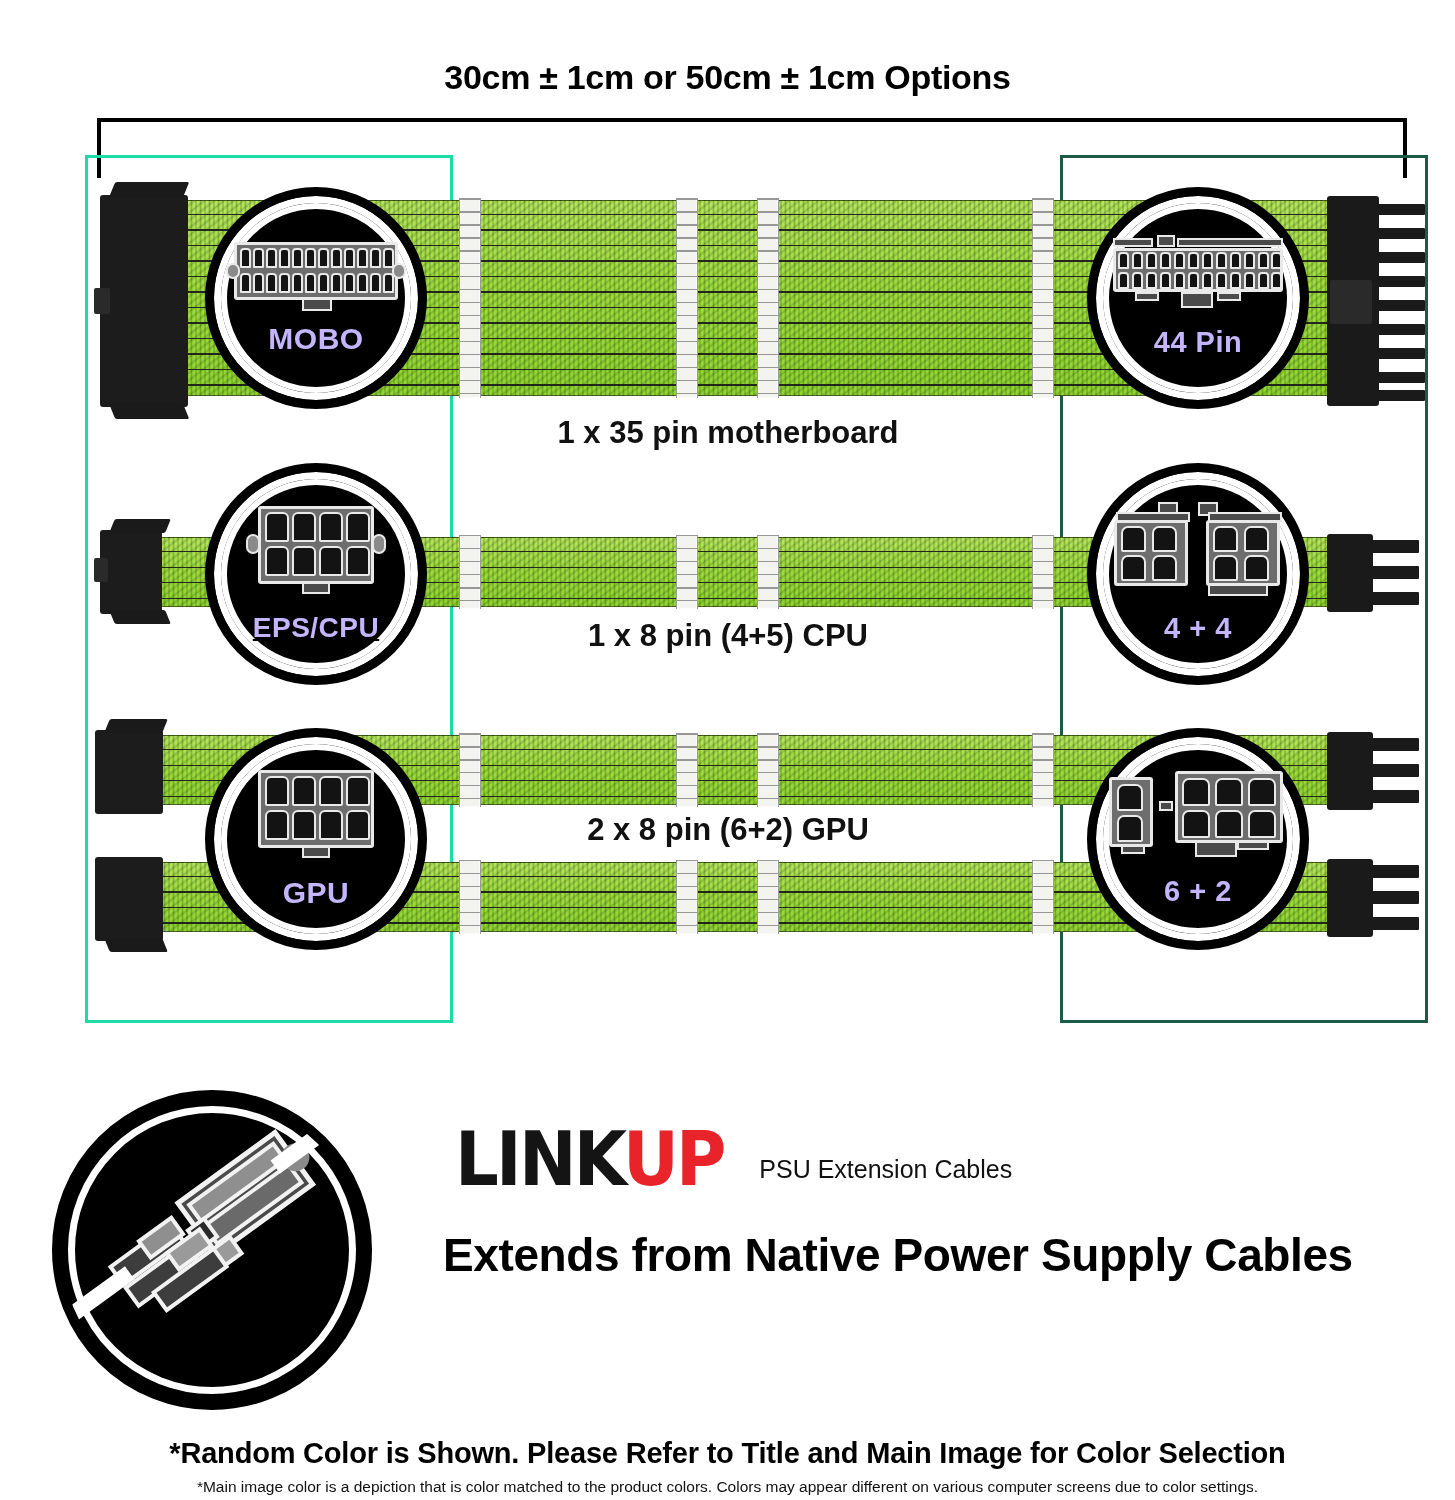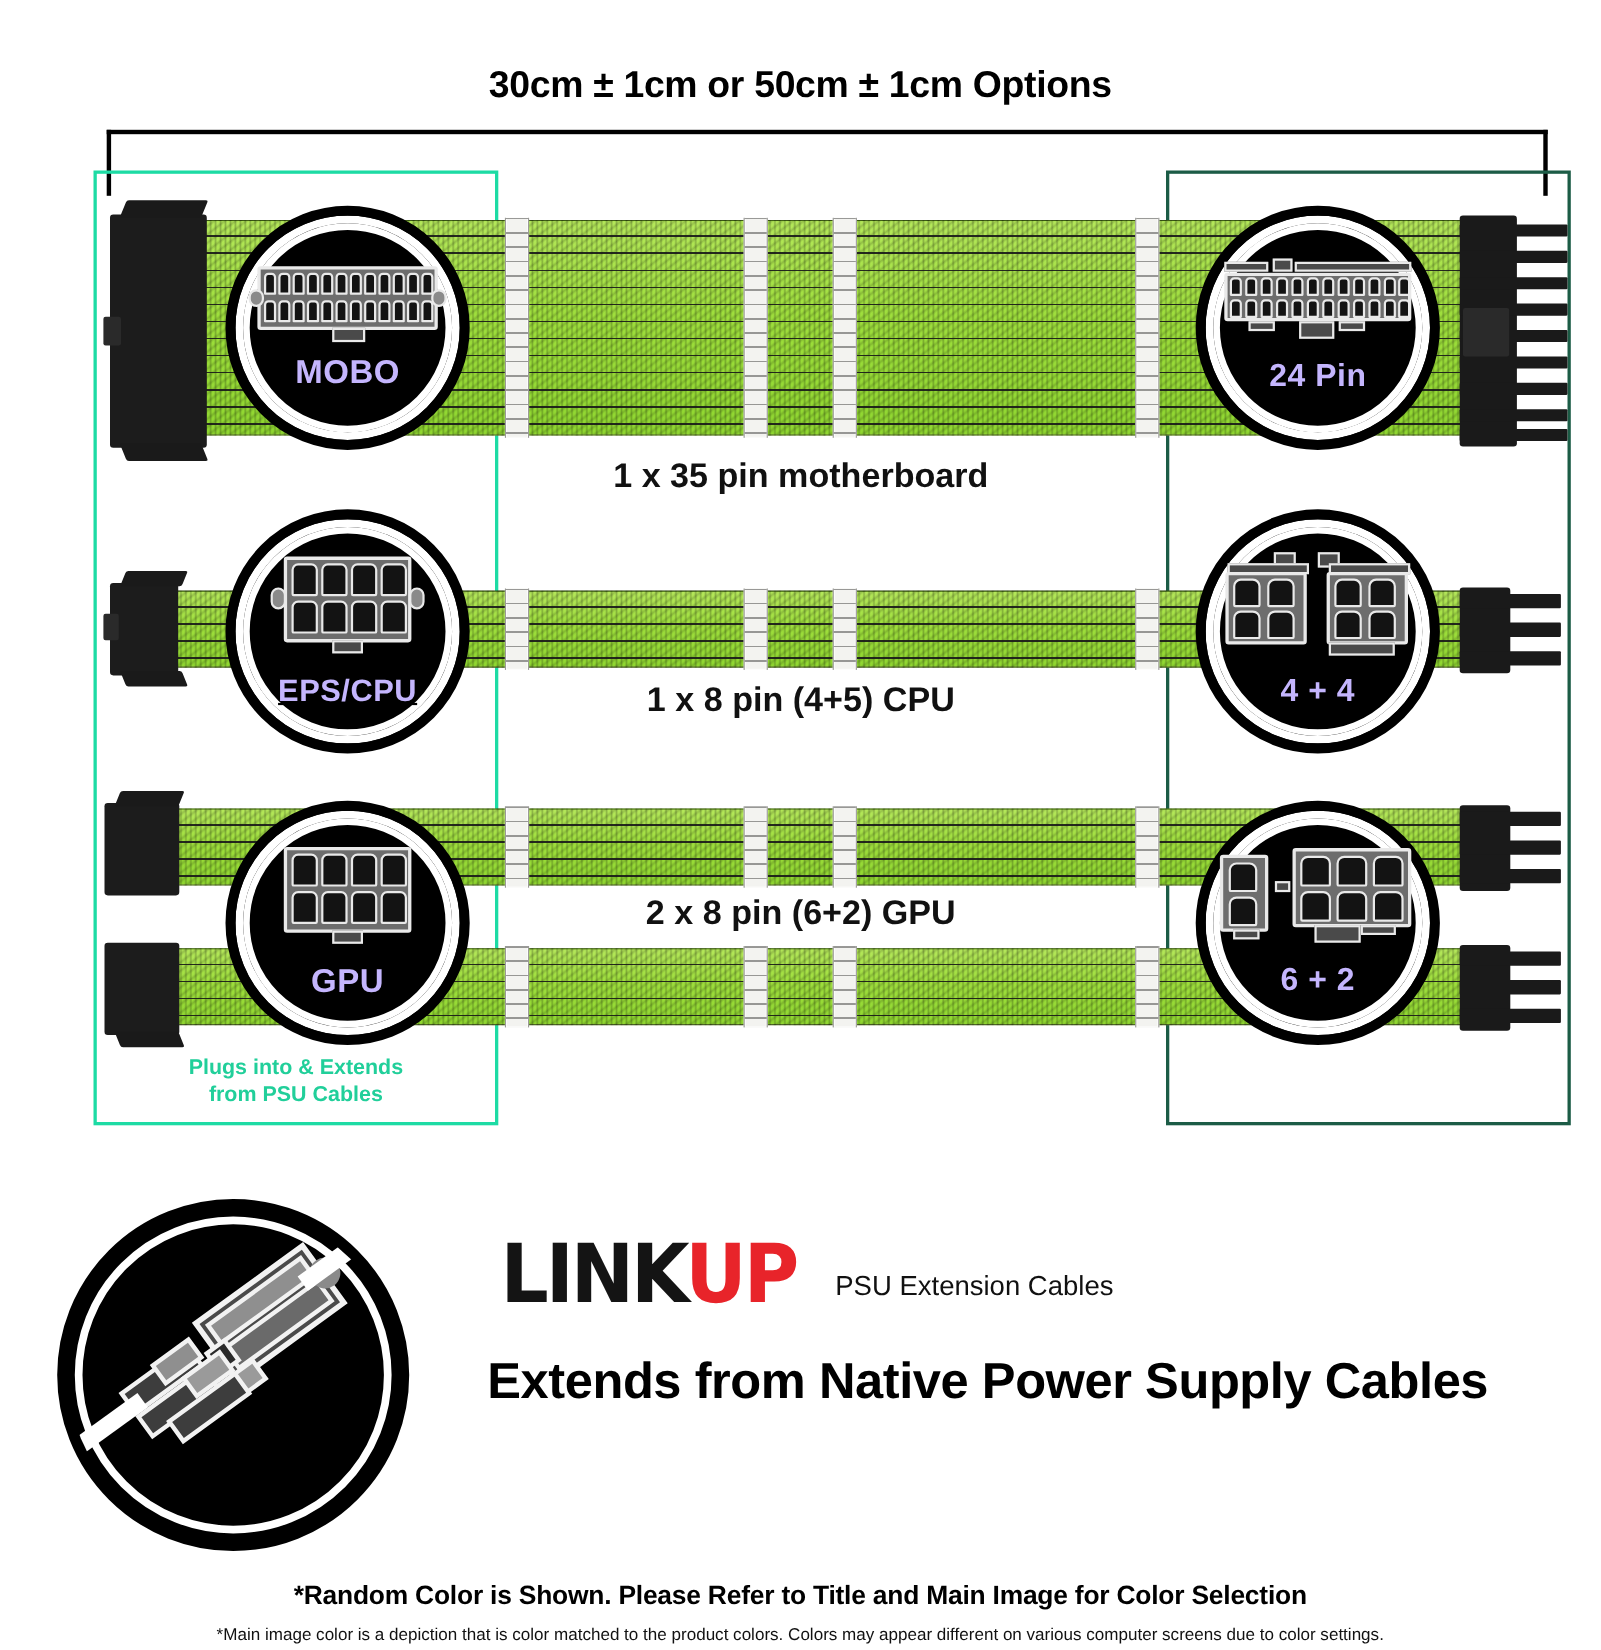--- a/index.html
+++ b/index.html
@@ -135,42 +135,38 @@
   .logo-sub {
     font-size: 25px; color:#111; margin-left: 28px; margin-bottom: 8px; white-space: nowrap;
   }
   .headline {
     position:absolute; left: 443px; top: 1228px; width: 980px;
     font-size: 46px; font-weight: bold; color:#000; letter-spacing:-0.4px;
     white-space: nowrap;
   }
   .disclaimer {
     position:absolute; left:0; top:1437px; width:1455px; text-align:center;
-    font-size: 24px; font-weight: bold; color:#000; letter-spacing:-0.2px;
+    font-size: 29px; font-weight: bold; color:#000; letter-spacing:-0.2px;
   }
   .fineprint {
     position:absolute; left:0; top:1478px; width:1455px; text-align:center;
     font-size: 15.5px; color:#111;
   }
 </style>
 </head>
 <body>
 
 <div id="page">
 
   <div class="measure-title">30cm ± 1cm or 50cm ± 1cm Options</div>
   <div class="measure-bracket"></div>
 
   <div class="region-box region-left"></div>
   <div class="region-box region-right"></div>
 
-  <div class="region-caption cap-left">
-    <div>Plugs into &amp; Extends</div>
-    <div>from PSU Cables</div>
-  </div>
 
   <div class="cable-row">
 
     <div class="braid-band" style="left:160px; top:200px; width:1170px; height:196px;"></div>
 
     <div class="braid-gap" style="position:absolute;left:160px;top:200px;width:1170px;height:196px;
          background:repeating-linear-gradient(180deg, rgba(0,0,0,0) 0px, rgba(0,0,0,0) 14px, rgba(25,25,25,0.92) 14px, rgba(25,25,25,0.92) 15.5px);"></div>
 
     <div class="comb" style="left:459px; top:198px; width:22px; height:200px;"></div>
     <div class="comb" style="left:676px; top:198px; width:22px; height:200px;"></div>
@@ -263,21 +259,21 @@
           <div class="pg-cell" style="left:107px;top:34px;width:11px;height:17px;border-radius:4px 4px 1px 1px;"></div>
           <div class="pg-cell" style="left:121px;top:34px;width:11px;height:17px;border-radius:4px 4px 1px 1px;"></div>
           <div class="pg-cell" style="left:135px;top:34px;width:11px;height:17px;border-radius:4px 4px 1px 1px;"></div>
           <div class="pg-cell" style="left:149px;top:34px;width:11px;height:17px;border-radius:4px 4px 1px 1px;"></div>
           <div class="pg-cell" style="left:162px;top:34px;width:11px;height:17px;border-radius:4px 4px 1px 1px;"></div>
           <div class="pg-bar" style="left:26px;top:54px;width:24px;height:9px;"></div>
           <div class="pg-bar" style="left:72px;top:54px;width:32px;height:16px;"></div>
           <div class="pg-bar" style="left:108px;top:54px;width:24px;height:9px;"></div>
         </div>
       </div>
-      <div class="callout-label" style="font-size:29px; margin-top:16px;">24 Pin</div>
+      <div class="callout-label" style="font-size:29px; margin-top:16px;">44 Pin</div>
     </div>
 
     <div class="center-desc" style="left:418px; top:415px;">1 x 35 pin motherboard</div>
   </div>
 
   <div class="cable-row">
     <div class="braid-band" style="left:160px; top:537px; width:1170px; height:70px;"></div>
     <div style="position:absolute;left:160px;top:537px;width:1170px;height:70px;
          background:repeating-linear-gradient(180deg, rgba(0,0,0,0) 0px, rgba(0,0,0,0) 14px, rgba(25,25,25,0.92) 14px, rgba(25,25,25,0.92) 15.5px);"></div>
 

